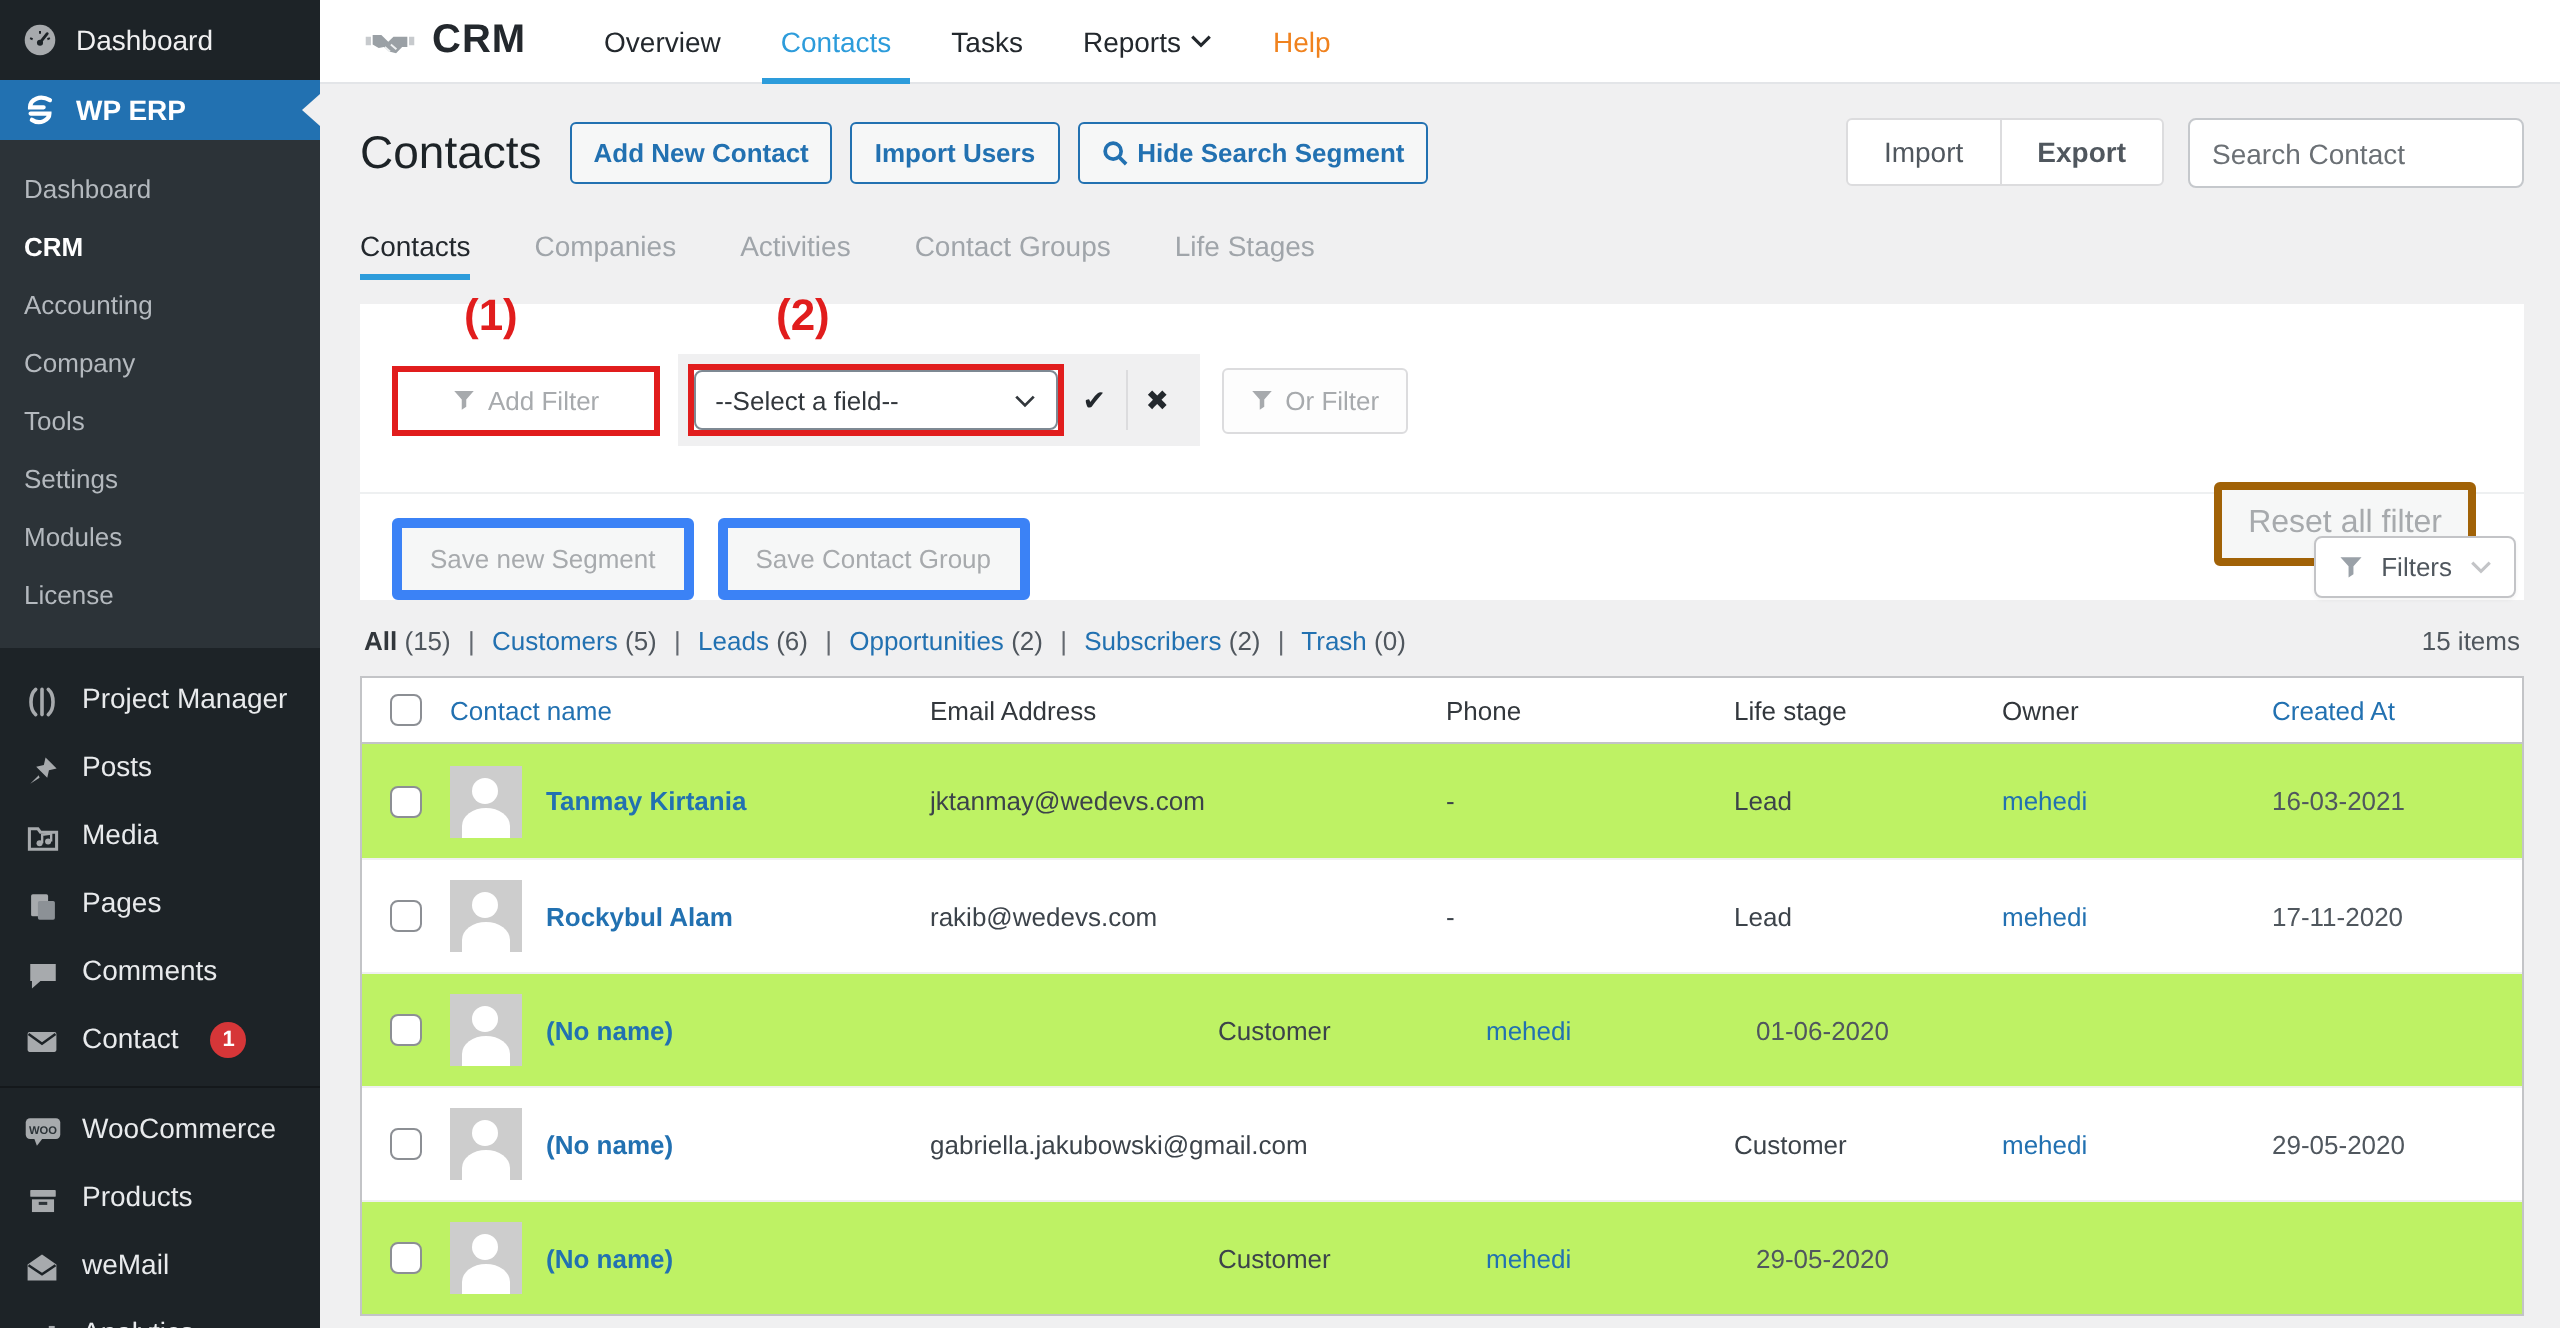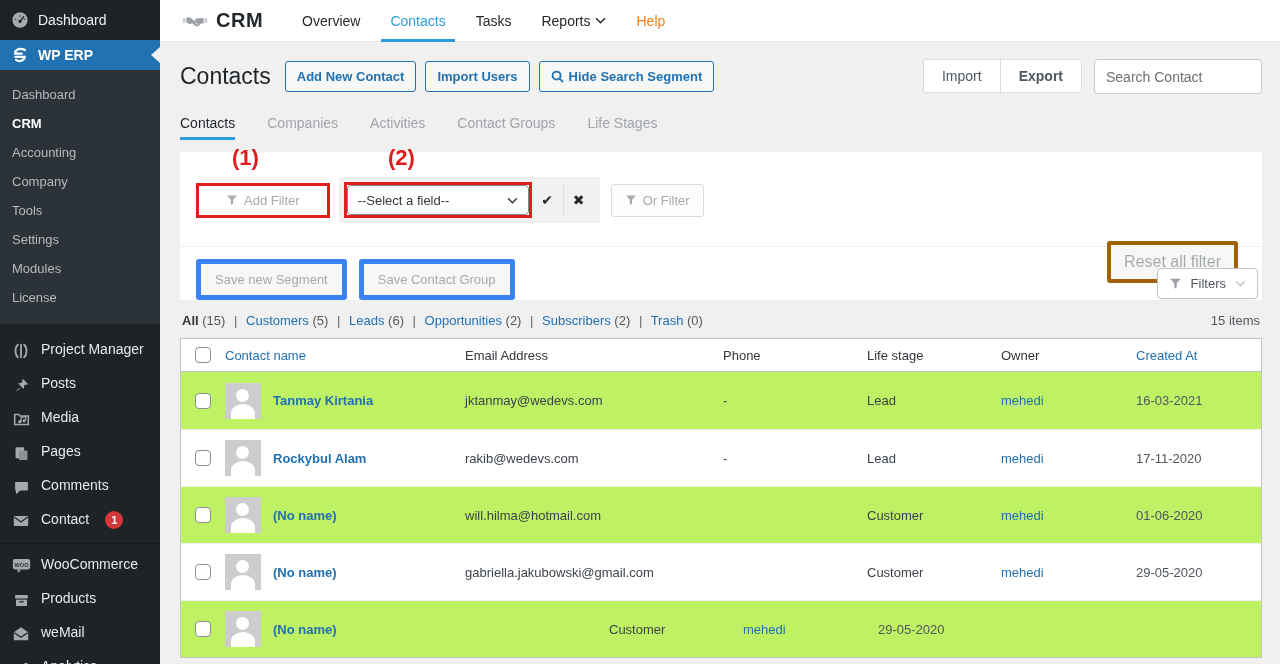--- a/index.html
+++ b/index.html
@@ -419,21 +419,20 @@
             <span class="col-owner"><span class="owner-link">mehedi</span></span>
             <span class="col-created">17-11-2020</span>
           </div>
 
           <div class="trow alt">
             <span class="col-check"><input type="checkbox" class="cbx" style=""></span>
             <span class="col-name">
               <span class="avatar"></span>
               <span class="name-link">(No name)</span>
             </span>
-            <span class="col-email">will.hilma@hotmail.com</span>
             <span class="col-phone"></span>
             <span class="col-stage">Customer</span>
             <span class="col-owner"><span class="owner-link">mehedi</span></span>
             <span class="col-created">01-06-2020</span>
           </div>
 
           <div class="trow">
             <span class="col-check"><input type="checkbox" class="cbx" style=""></span>
             <span class="col-name">
               <span class="avatar"></span>

